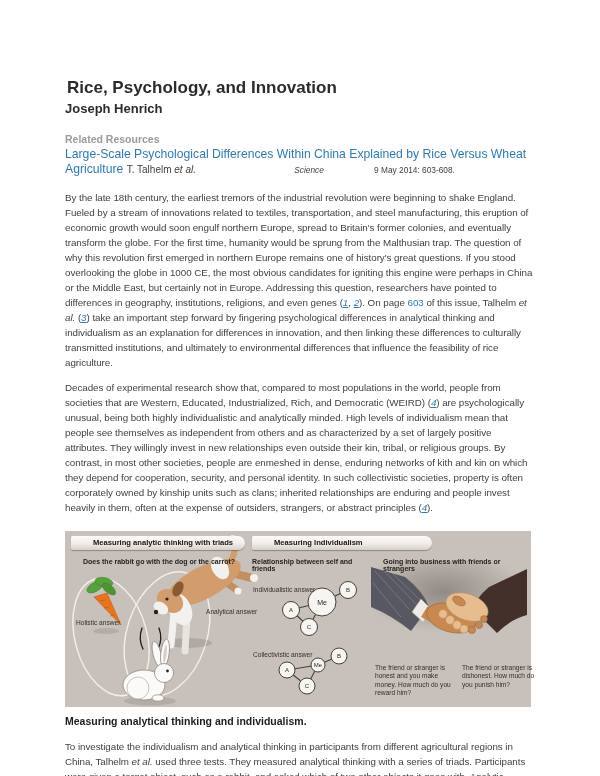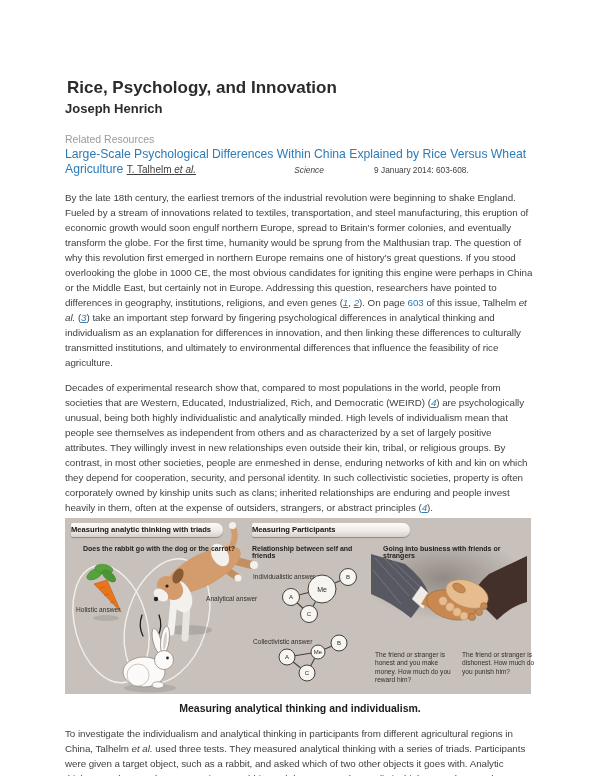--- a/index.html
+++ b/index.html
@@ -1,62 +1,62 @@
 <!DOCTYPE html>
 <html><head>
 <meta charset="utf-8">
 <style>
   html,body{margin:0;padding:0;background:#ffffff;}
   .page{position:relative;width:600px;height:776px;background:#ffffff;overflow:hidden;
         font-family:"Liberation Sans", sans-serif;color:#3f3f3f;}
   .article{position:absolute;left:65px;top:78px;width:470px;}
   .title{font-size:17px;font-weight:bold;color:#2b2b2b;margin:0 0 3px 2px;}
   .author{font-size:13px;font-weight:bold;color:#2b2b2b;margin:0 0 17px 0;}
-  .related-heading{font-size:10.5px;color:#9a9a9a;margin:0 0 2px 0;}
+  .related-heading{font-size:10.5px;color:#9a9a9a;margin:0 0 2px 0;font-weight:bold;}
   .related-link-block{font-size:12.2px;line-height:14.6px;margin:0 0 13px 0;}
   .rl-title{color:#2b7bb9;font-weight:normal;cursor:pointer;}
   .para{font-size:9.8px;line-height:15px;letter-spacing:-0.05px;color:#3f3f3f;
         text-align:left;margin:0 0 10px 0;}
-  .para.p2{margin-bottom:3px;}
-  .by{font-size:10px;color:#3f3f3f;font-weight:normal;text-decoration:underline;}
+  .para.p2{margin-bottom:16px;}
+  .by{font-size:10px;color:#3f3f3f;font-weight:normal;}
   .cite{font-size:8.3px;color:#3f3f3f;font-weight:normal;margin-left:48px;}
   .it{font-style:italic;}
   .lk{color:#2b7bb9;cursor:pointer;}
   .lki{color:#2b7bb9;font-style:italic;text-decoration:underline;cursor:pointer;}
   
   .figure{position:relative;width:466px;height:176px;background:#c8c1bb;margin:0 0 8px 0;}
-  .fig-header{position:absolute;height:14px;line-height:14px;padding-left:0;
+  .fig-header{position:absolute;height:14px;line-height:14px;padding-left:22px;
       font-size:7.6px;font-weight:bold;color:#161310;
       background:linear-gradient(180deg,#fdfcfb 0%,#efece9 55%,#d6d0ca 100%);
       border-radius:2px 8px 8px 2px;box-shadow:0 1px 1px rgba(40,30,20,0.35);}
   .hdr-left{left:6px;top:5px;width:152px;}
   .hdr-right{left:187px;top:5px;width:158px;}
   .fig-q{position:absolute;font-size:7px;font-weight:bold;color:#262220;}
   .fig-lab{position:absolute;font-size:6.6px;color:#332e29;}
   .hs-text{position:absolute;width:84px;font-size:6.6px;line-height:8.3px;color:#332e29;}
-  .caption{font-size:10.5px;font-weight:bold;color:#1c1c1c;margin:0 0 12px 0;text-align:center;}
+  .caption{font-size:10.5px;font-weight:bold;color:#1c1c1c;margin:0 0 12px 0;}
   svg{display:block;}
   .node-circle{fill:#f7f5f2;stroke:#44403b;stroke-width:1;}
   .node-edge{stroke:#44403b;stroke-width:1.1;}
   .node-label{fill:#2d2925;font-size:6px;text-anchor:middle;}
   .node-label.big{font-size:7px;}
 </style>
 </head>
 <body>
 
 <div class="page">
   <div class="article">
 
     <div class="title">Rice, Psychology, and Innovation</div>
     <div class="author">Joseph Henrich</div>
 
     <div class="related-heading">Related Resources</div>
     <div class="related-link-block">
       <span class="rl-title">Large-Scale Psychological Differences Within China Explained by Rice Versus Wheat Agriculture</span>
-      <span><span class="by">  T. Talhelm </span><span class="by it">et al.</span><span class="cite">  </span><span class="cite it">Science</span><span class="cite"> 9 January 2014: 603-608.</span></span>
+      <span><span class="by">  T. Talhelm </span><span class="by it">et al.</span><span class="cite">  </span><span class="cite it">Science</span><span class="cite"> 9 May 2014: 603-608.</span></span>
     </div>
 
     <div class="para"><span>By the late 18th century, the earliest tremors of the industrial revolution were beginning to shake England. Fueled by a stream of innovations related to textiles, transportation, and steel manufacturing, this eruption of economic growth would soon engulf northern Europe, spread to Britain's former colonies, and eventually transform the globe. For the first time, humanity would be sprung from the Malthusian trap. The question of why this revolution first emerged in northern Europe remains one of history's great questions. If you stood overlooking the globe in 1000 CE, the most obvious candidates for igniting this engine were perhaps in China or the Middle East, but certainly not in Europe. Addressing this question, researchers have pointed to differences in geography, institutions, religions, and even genes (</span><span class="lki">1</span><span>, </span><span class="lki">2</span><span>). On page </span><span class="lk">603</span><span> of this issue, Talhelm </span><span class="it">et al.</span><span> (</span><span class="lki">3</span><span>) take an important step forward by fingering psychological differences in analytical thinking and individualism as an explanation for differences in innovation, and then linking these differences to culturally transmitted institutions, and ultimately to environmental differences that influence the feasibility of rice agriculture.</span></div>
     <div class="para p2"><span>Decades of experimental research show that, compared to most populations in the world, people from societies that are Western, Educated, Industrialized, Rich, and Democratic (WEIRD) (</span><span class="lki">4</span><span>) are psychologically unusual, being both highly individualistic and analytically minded. High levels of individualism mean that people see themselves as independent from others and as characterized by a set of largely positive attributes. They willingly invest in new relationships even outside their kin, tribal, or religious groups. By contrast, in most other societies, people are enmeshed in dense, enduring networks of kith and kin on which they depend for cooperation, security, and personal identity. In such collectivistic societies, property is often corporately owned by kinship units such as clans; inherited relationships are enduring and people invest heavily in them, often at the expense of outsiders, strangers, or abstract principles (</span><span class="lki">4</span><span>).</span></div>
 
     <div class="figure">
 
       <svg style="position:absolute;left:3px;top:0;" width="192" height="176" viewBox="0 0 192 176">
         <g>
           <ellipse cx="43" cy="106" rx="36" ry="60" transform="rotate(-15 43 106)" fill="none" stroke="#f2efec" stroke-width="1.4"></ellipse>
@@ -162,21 +162,21 @@
           <circle cx="79" cy="59" r="4.2" fill="#e7bc8e" stroke="#c79a6c" stroke-width="0.5"></circle>
           <circle cx="86" cy="64" r="4.2" fill="#e7bc8e" stroke="#c79a6c" stroke-width="0.5"></circle>
           <circle cx="93" cy="68" r="4.0" fill="#e7bc8e" stroke="#c79a6c" stroke-width="0.5"></circle>
           <circle cx="101" cy="69" r="3.6" fill="#c8884f" stroke="#8a6238" stroke-width="0.5"></circle>
           <circle cx="108" cy="64" r="3.6" fill="#c8884f" stroke="#8a6238" stroke-width="0.5"></circle>
           <circle cx="113" cy="58" r="3.4" fill="#c8884f" stroke="#8a6238" stroke-width="0.5"></circle>
         </g>
       </svg>
 
       <div class="fig-header hdr-left">Measuring analytic thinking with triads</div>
-      <div class="fig-header hdr-right">Measuring Participants</div>
+      <div class="fig-header hdr-right">Measuring Individualism</div>
 
       <div class="fig-q" style="left:14px;top:27px;width:160px;text-align:center;">Does the rabbit go with the dog or the carrot?</div>
       <div class="fig-q" style="left:187px;top:27px;width:120px;">Relationship between self and friends</div>
       <div class="fig-q" style="left:318px;top:27px;width:145px;">Going into business with friends or strangers</div>
 
       <div class="fig-lab" style="left:11px;top:88px;">Holistic answer</div>
       <div class="fig-lab" style="left:141px;top:77px;">Analytical answer</div>
       <div class="fig-lab" style="left:188px;top:55px;">Individualistic answer</div>
       <div class="fig-lab" style="left:188px;top:120px;">Collectivistic answer</div>
 

